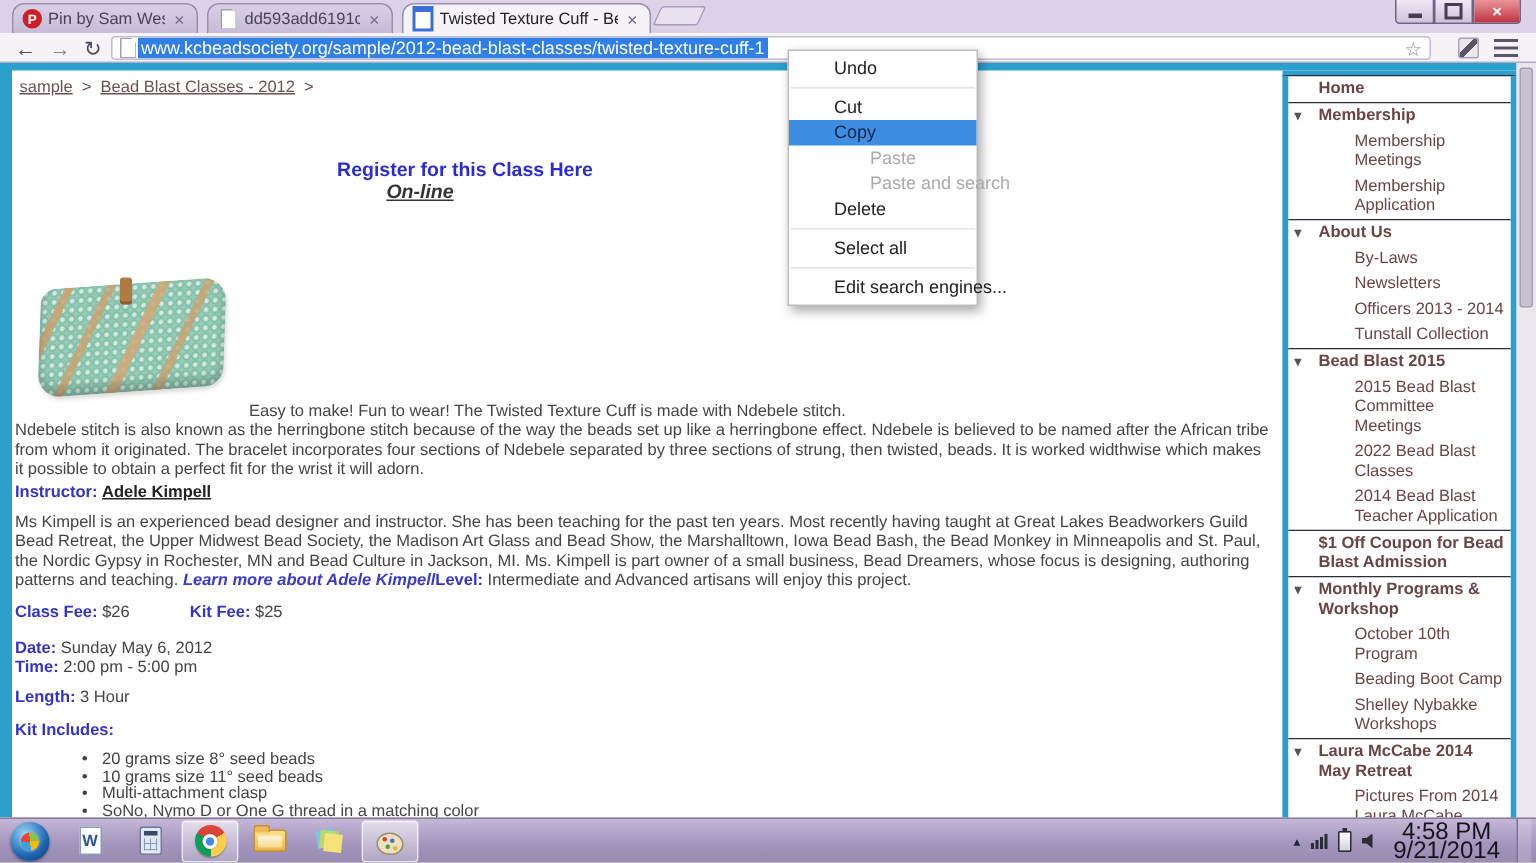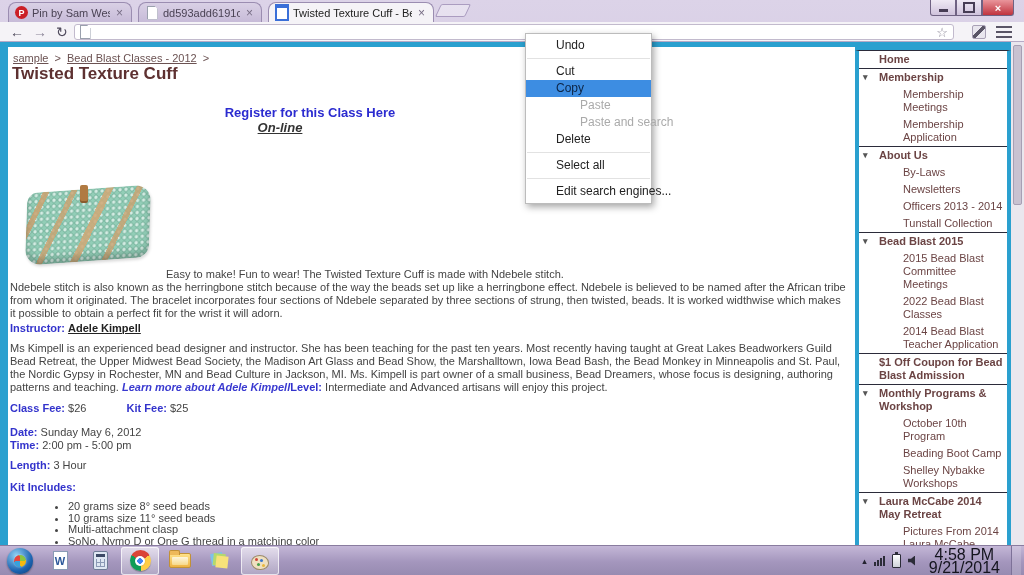--- a/index.html
+++ b/index.html
@@ -230,32 +230,32 @@
     <div class="wc wc-restore"></div>
     <div class="wc wc-close">×</div>
   </div>
 
   <div class="toolbar">
     <span class="nav-btn nav-back">←</span>
     <span class="nav-btn nav-fwd">→</span>
     <span class="nav-btn nav-reload">↻</span>
     <div class="omnibox">
       <span class="fav page-icon"></span>
+      <span class="url-selected">www.kcbeadsociety.org/sample/2012-bead-blast-classes/twisted-texture-cuff-1</span>
       <span class="star-btn">☆</span>
     </div>
     <span class="ext-btn"></span>
     <span class="menu-btn"></span>
   </div>
 
   <div class="page">
     <div class="strip-top"></div>
     <div class="strip-left"></div>
 
     <div class="breadcrumb" id="breadcrumb"><span class="crumb">sample</span><span class="crumb-sep"> &gt; </span><span class="crumb">Bead Blast Classes - 2012</span><span class="crumb-sep"> &gt; </span></div>
-    <div class="page-title">Twisted Texture Cuff</div>
 
     <div class="register-link">Register for this Class Here</div>
     <div class="online-link">On-line</div>
 
     <div class="bracelet">
       <div class="beads"></div>
       <div class="clasp"></div>
     </div>
 
     <div class="intro-first">Easy to make! Fun to wear! The Twisted Texture Cuff is made with Ndebele stitch.</div>

